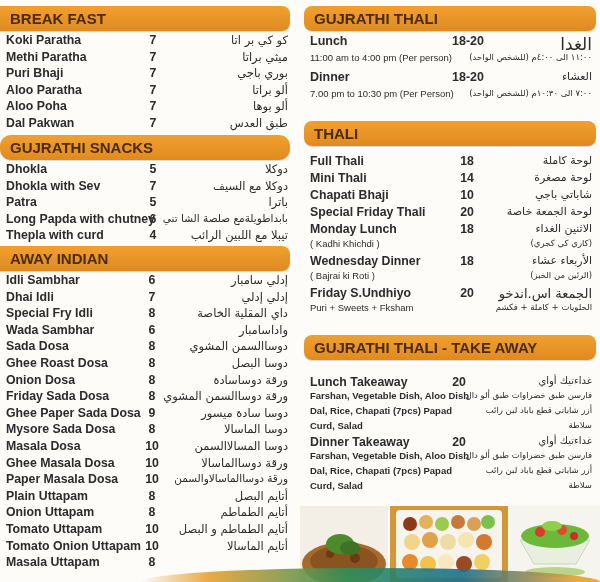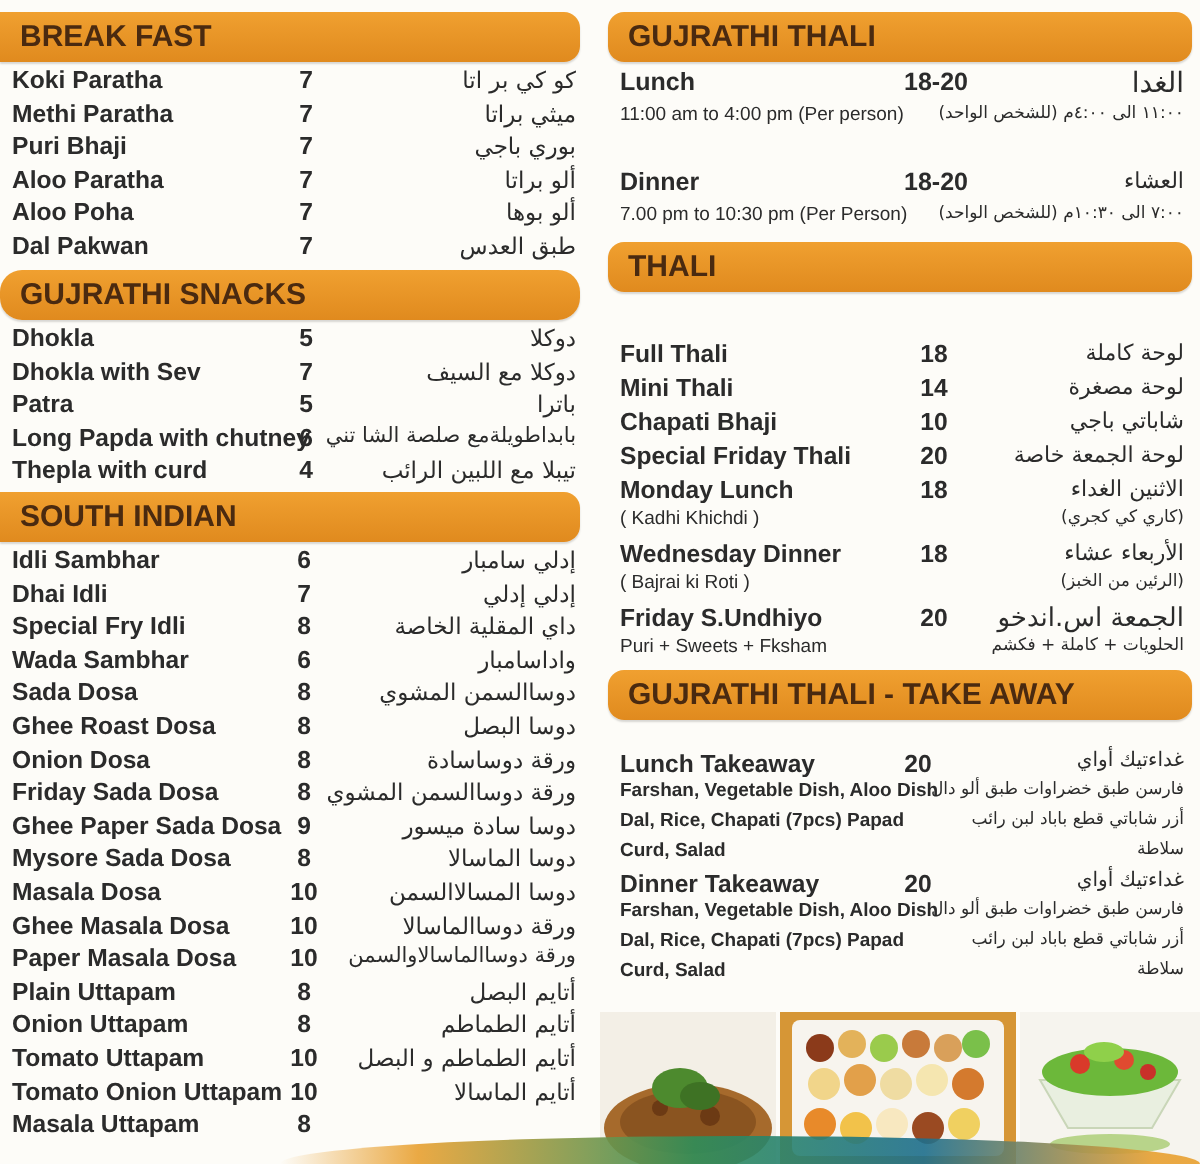--- a/index.html
+++ b/index.html
@@ -112,21 +112,21 @@
         <span class="price">6</span>
         <span class="ar" style="font-size:10.5px;">بابداطويلةمع صلصة الشا تني</span>
       </div>
     <div class="item">
         <span class="en">Thepla with curd</span>
         <span class="price">4</span>
         <span class="ar">تيبلا مع اللبين الرائب</span>
       </div>
   </div>
 
-  <div class="section-header" style="position:absolute;top:246px;width:280px;">SOUTH INDIAN</div>
+  <div class="section-header" style="position:absolute;top:246px;width:280px;">AWAY INDIAN</div>
   <div style="position:absolute;top:273px;width:296px;">
     <div class="item wide">
         <span class="en">Idli Sambhar</span>
         <span class="price">6</span>
         <span class="ar">إدلي سامبار</span>
       </div>
     <div class="item wide">
         <span class="en">Dhai Idli</span>
         <span class="price">7</span>
         <span class="ar">إدلي إدلي</span>
@@ -214,39 +214,39 @@
   </div>
 </div>
 
 <div class="col col-right">
 
   <div class="section-header" style="position:absolute;top:6px;width:282px;">GUJRATHI THALI</div>
   <div style="position:absolute;top:34px;width:296px;">
     <div class="rrow" style="height:18px;font-size:12.5px;">
         <span class="en">Lunch</span>
         <span class="price">18-20</span>
-        <span class="ar" style="font-size:14px;">الغدا</span>
+        <span class="ar" style="font-size:17px;">الغدا</span>
       </div>
     <div class="rrow sub" style="height:18px;">
         <span class="en">11:00 am to 4:00 pm (Per person)</span>
         <span class="ar">١١:٠٠ الى ٤:٠٠م (للشخص الواحد)</span>
       </div>
-    <div class="rrow" style="height:18px;font-size:12.5px;margin-top:14px;">
+    <div class="rrow" style="height:18px;font-size:12.5px;">
         <span class="en">Dinner</span>
         <span class="price">18-20</span>
         <span class="ar" style="font-size:11px;">العشاء</span>
       </div>
     <div class="rrow sub" style="height:18px;">
         <span class="en">7.00 pm to 10:30 pm (Per Person)</span>
         <span class="ar">٧:٠٠ الى ١٠:٣٠م (للشخص الواحد)</span>
       </div>
   </div>
 
   <div class="section-header" style="position:absolute;top:121px;width:282px;">THALI</div>
-  <div style="position:absolute;top:170px;width:296px;font-size:12.3px;">
+  <div style="position:absolute;top:154px;width:296px;font-size:12.3px;">
     <div class="rrow" style="height:17px;">
         <span class="en">Full Thali</span>
         <span class="price">18</span>
         <span class="ar" style="font-size:11px;">لوحة كاملة</span>
       </div>
     <div class="rrow" style="height:17px;">
         <span class="en">Mini Thali</span>
         <span class="price">14</span>
         <span class="ar" style="font-size:11px;">لوحة مصغرة</span>
       </div>

